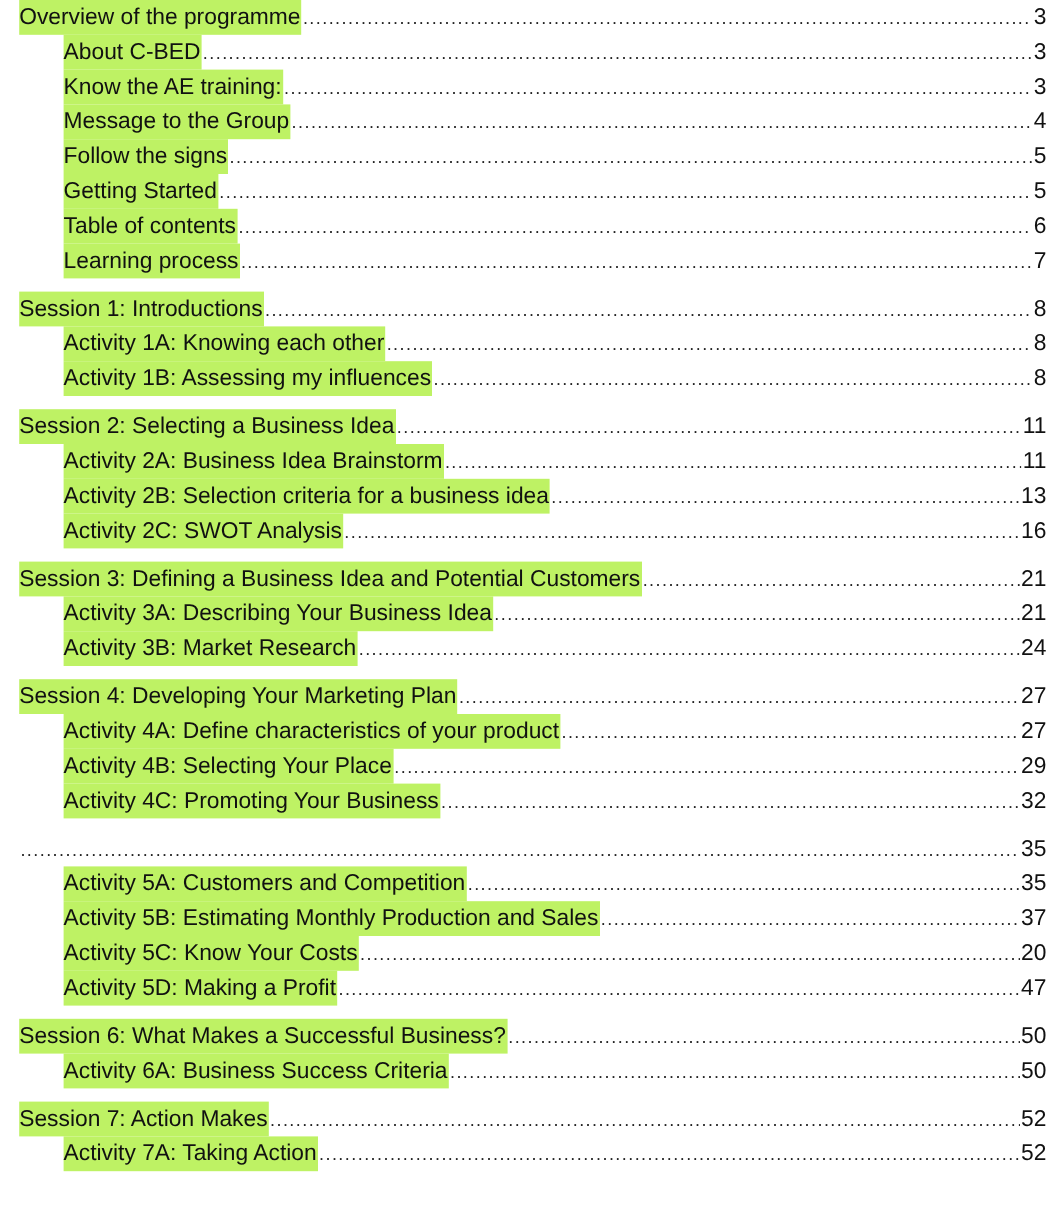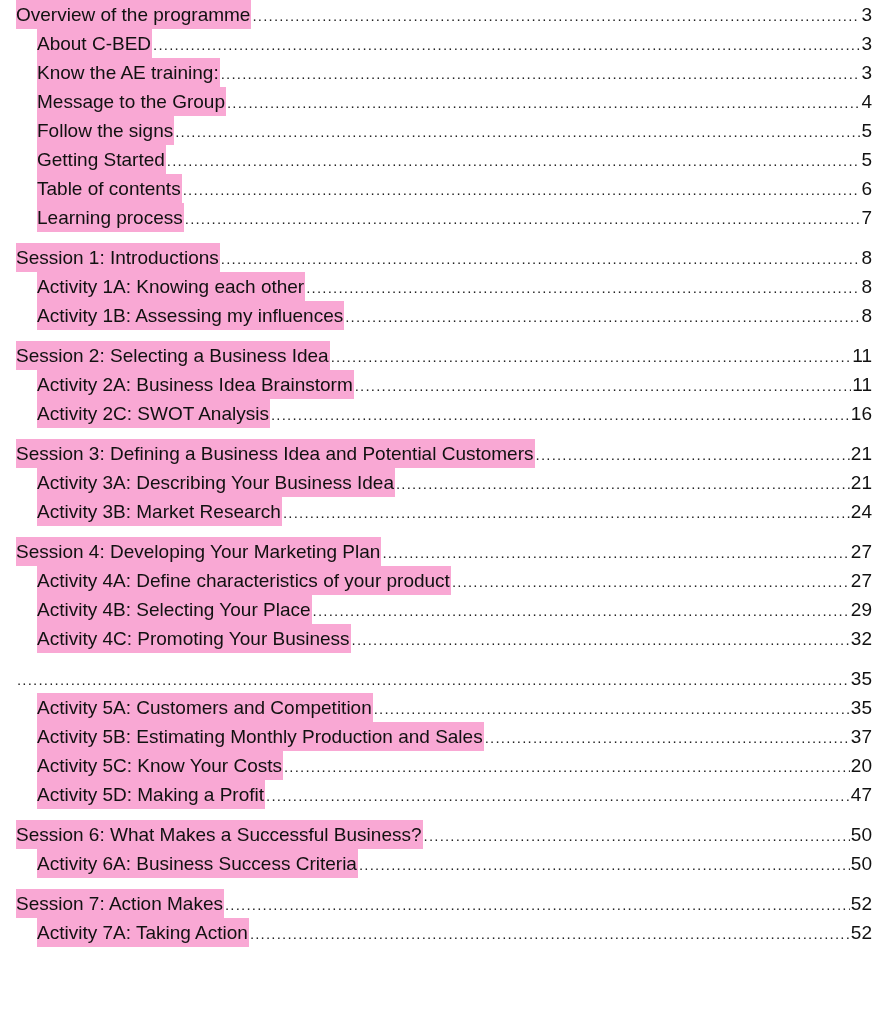--- a/index.html
+++ b/index.html
@@ -3,22 +3,22 @@
 <meta charset="utf-8">
 <style>
   html, body { margin:0; padding:0; background:#ffffff; }
   body { width:886px; height:1024px; position:relative; overflow:hidden;
          font-family:"Liberation Sans", sans-serif; color:#111111; }
   #toc { position:absolute; left:0; top:0; width:886px; }
   .group { margin-bottom:11px; }
   .row { position:relative; height:29px; line-height:29px; font-size:19px;
          display:flex; align-items:baseline; white-space:nowrap; }
   .row.level-1 { padding-left:16px; padding-right:14px; }
-  .row.level-2 { padding-left:37px; padding-right:14px; }
-  .row .title { flex:0 0 auto; background:#f9a8d4; padding-right:1px; }
+  .row.level-2 { padding-left:37px; padding-right:14px;margin-left:16px; }
+  .row .title { flex:0 0 auto; background:#bef264; padding-right:1px; }
   .row .leader { flex:1 1 auto; overflow:hidden; margin:0 1px; position:relative; top:0; }
   .row .leader::before { content:"........................................................................................................................................................................................................................................................"; letter-spacing:1.2px; font-size:15px; color:#222; }
   .row .page { flex:0 0 auto; text-align:right; min-width:10px; }
 </style>
 </head>
 <body>
 
 <div id="toc">
 
   <div class="group">
@@ -87,20 +87,25 @@
       <span class="title">Session 2: Selecting a Business Idea</span>
       <span class="leader"></span>
       <span class="page">11</span>
     </div>
     <div class="row level-2">
       <span class="title">Activity 2A: Business Idea Brainstorm</span>
       <span class="leader"></span>
       <span class="page">11</span>
     </div>
     <div class="row level-2">
+      <span class="title">Activity 2B: Selection criteria for a business idea</span>
+      <span class="leader"></span>
+      <span class="page">13</span>
+    </div>
+    <div class="row level-2">
       <span class="title">Activity 2C: SWOT Analysis</span>
       <span class="leader"></span>
       <span class="page">16</span>
     </div>
   </div>
 
   <div class="group">
     <div class="row level-1">
       <span class="title">Session 3: Defining a Business Idea and Potential Customers</span>
       <span class="leader"></span>

